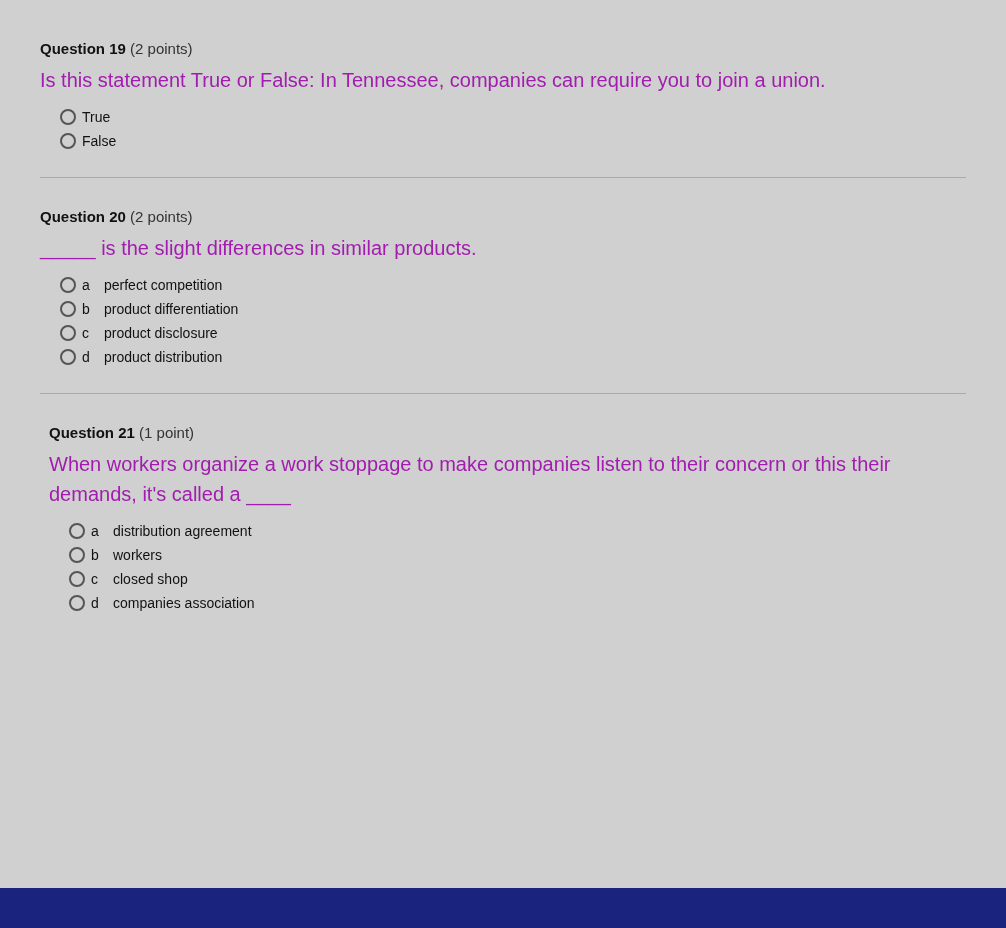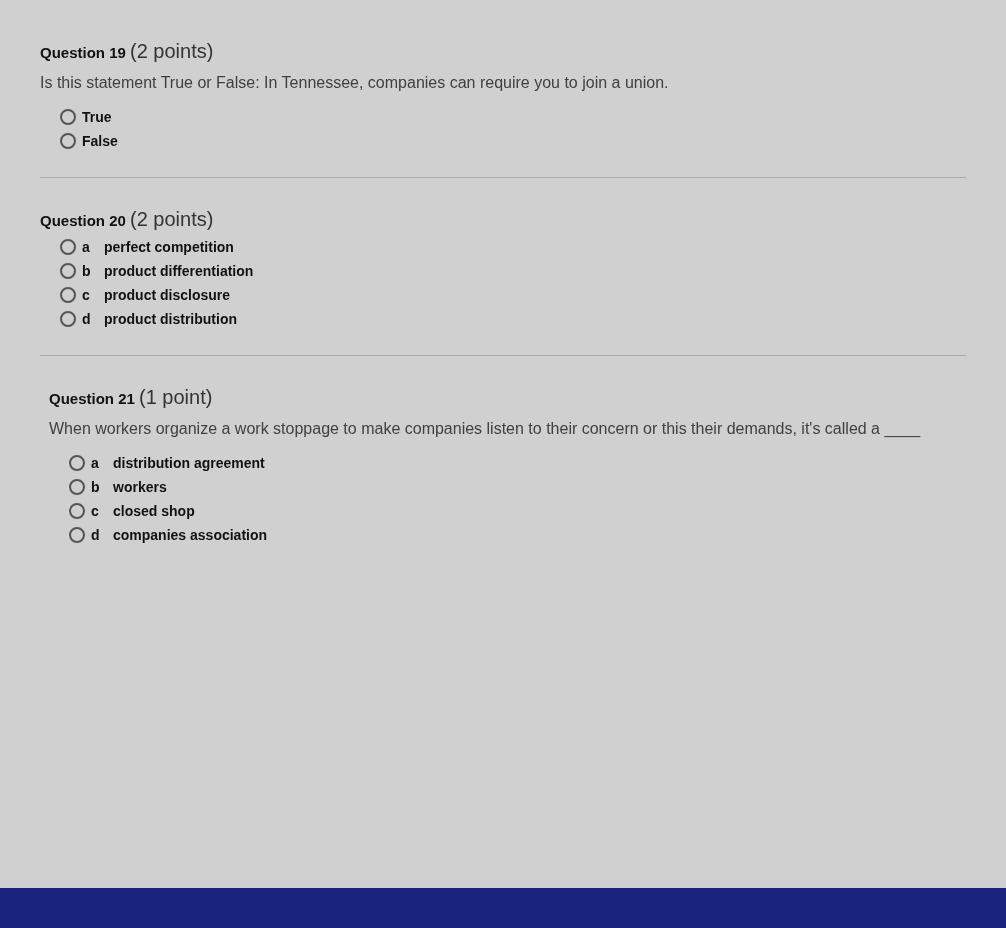--- a/index.html
+++ b/index.html
@@ -40,44 +40,43 @@
 
     .question-header {
       font-size: 15px;
       font-weight: bold;
       color: #111;
       margin-bottom: 8px;
     }
 
     .question-header .points {
       font-weight: normal;
-      font-size: 20px;
+      font-size: 15px;
       color: #333;
     }
 
     .question-text {
-      font-size: 16px;
-      color: #404040;
+      font-size: 20px;
+      color: #a21caf;
       margin-bottom: 14px;
       line-height: 1.5;
     }
 
     .options-list {
       list-style: none;
       padding: 0;
       margin-left: 20px;
     }
 
     .options-list li {
       display: flex;
       align-items: center;
       margin-bottom: 8px;
       font-size: 14px;
       color: #111;
-      font-weight: bold;
     }
 
     .radio-circle {
       width: 16px;
       height: 16px;
       border-radius: 50%;
       border: 2px solid #555;
       background-color: transparent;
       display: inline-block;
       margin-right: 6px;
@@ -128,20 +127,21 @@
         <span class="option-text">False</span>
       </li>
     </ul>
   </div>
 
   <div class="question-block">
     <div class="question-header">
       <span>Question 20</span>
       <span class="points">(2 points)</span>
     </div>
+    <div class="question-text">_____ is the slight differences in similar products.</div>
     <ul class="options-list">
       <li>
         <span class="radio-circle"></span>
         <span class="option-letter">a</span>
         <span class="option-text">perfect competition</span>
       </li>
       <li>
         <span class="radio-circle"></span>
         <span class="option-letter">b</span>
         <span class="option-text">product differentiation</span>

